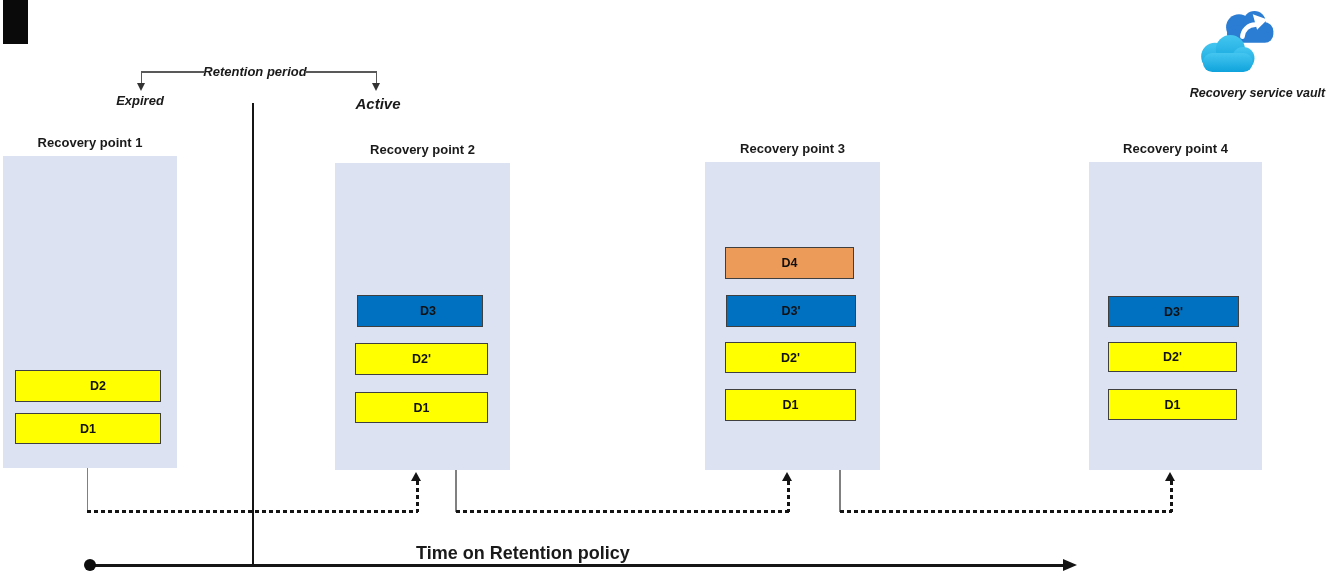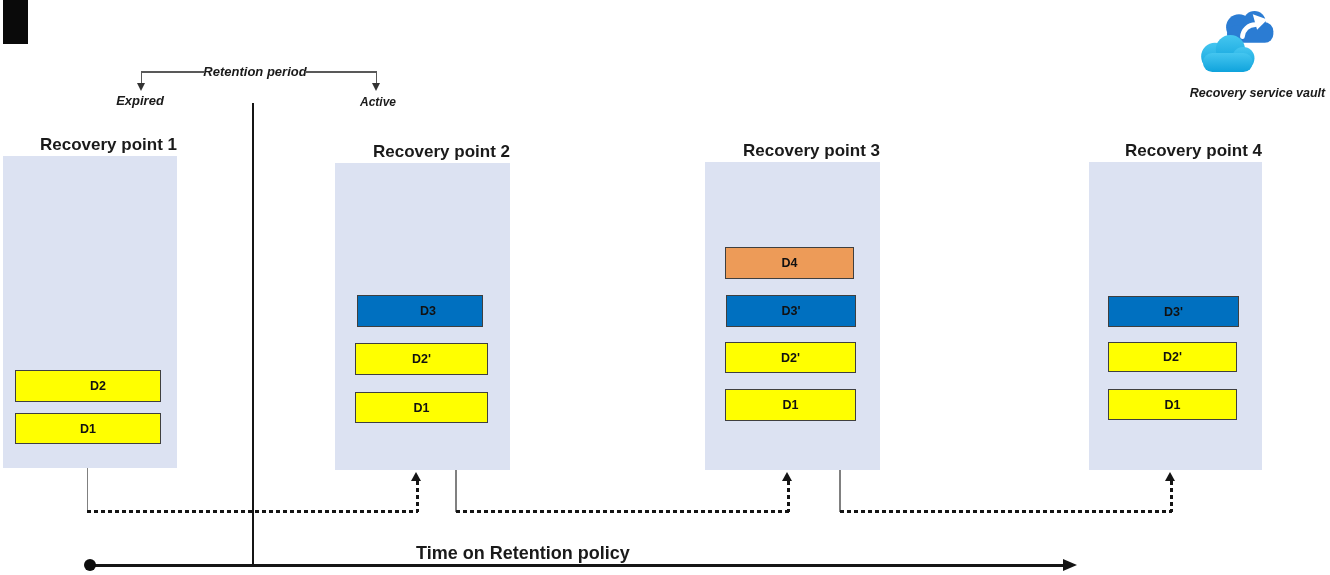--- a/index.html
+++ b/index.html
@@ -4,21 +4,21 @@
 <style>
   html,body{margin:0;padding:0;background:#ffffff;}
   #canvas{
     position:relative;width:1330px;height:575px;background:#ffffff;overflow:hidden;
     font-family:"Liberation Sans","DejaVu Sans",sans-serif;color:#1a1a1a;
   }
   .abs{position:absolute;}
   .lbl{font-weight:600;color:#1a1a1a;white-space:nowrap;}
   .center{text-align:center;font-style:italic;}
   .panel{background:#dce2f2;}
-  .ptitle{font-size:17px;font-weight:600;text-align:right;}
+  .ptitle{font-size:13px;font-weight:600;text-align:center;}
   .block{
     position:absolute;border:1px solid #3f3f3f;box-sizing:border-box;
     display:flex;align-items:center;justify-content:center;
     font-size:12.5px;font-weight:700;color:#111;
   }
   .gray-line{background:#808080;}
   .thin-line{background:#595959;}
   .black-line{background:#151515;}
   .dash-h{height:3px;background:repeating-linear-gradient(90deg,#141414 0 4px,transparent 4px 7px);}
   .dash-v{width:3px;background:repeating-linear-gradient(180deg,#141414 0 4px,transparent 4px 7px);}
@@ -35,21 +35,21 @@
   <div class="abs" style="left:3px;top:0;width:25px;height:44px;background:#0a0a0a;"></div>
 
   <div class="abs lbl center" style="left:195px;top:64px;width:120px;font-size:13px;">Retention period</div>
   <div class="abs thin-line" style="left:141px;top:71px;width:64px;height:1.5px;"></div>
   <div class="abs thin-line" style="left:140.5px;top:71px;width:1.5px;height:13px;"></div>
   <div class="abs arrow-down-sm" style="left:136.5px;top:83px;"></div>
   <div class="abs thin-line" style="left:305px;top:71px;width:72px;height:1.5px;"></div>
   <div class="abs thin-line" style="left:375.5px;top:71px;width:1.5px;height:13px;"></div>
   <div class="abs arrow-down-sm" style="left:371.5px;top:83px;"></div>
   <div class="abs lbl center" style="left:108px;top:93px;width:64px;font-size:13px;">Expired</div>
-  <div class="abs lbl center" style="left:348px;top:95px;width:60px;font-size:12px;">Active</div>
+  <div class="abs lbl center" style="left:348px;top:95px;width:60px;font-size:15px;">Active</div>
 
   <div class="abs black-line" style="left:252px;top:103px;width:2px;height:462px;"></div>
 
   <div id="panels">
       <div class="abs ptitle" style="left: 3px; top: 135px; width: 174px;">Recovery point 1</div>
       <div class="abs panel" style="left: 3px; top: 156px; width: 174px; height: 312px; background: rgb(220, 226, 242);">
         <div class="block" style="left: 12px; top: 214px; width: 146px; height: 32px; background: rgb(255, 255, 0); border-color: rgb(63, 63, 63); color: rgb(17, 17, 17); padding-left: 20px;">D2</div>
         <div class="block" style="left: 12px; top: 257px; width: 146px; height: 31px; background: rgb(255, 255, 0); border-color: rgb(63, 63, 63); color: rgb(17, 17, 17);">D1</div>
       </div>
       <div class="abs ptitle" style="left: 335px; top: 142px; width: 175px;">Recovery point 2</div>

